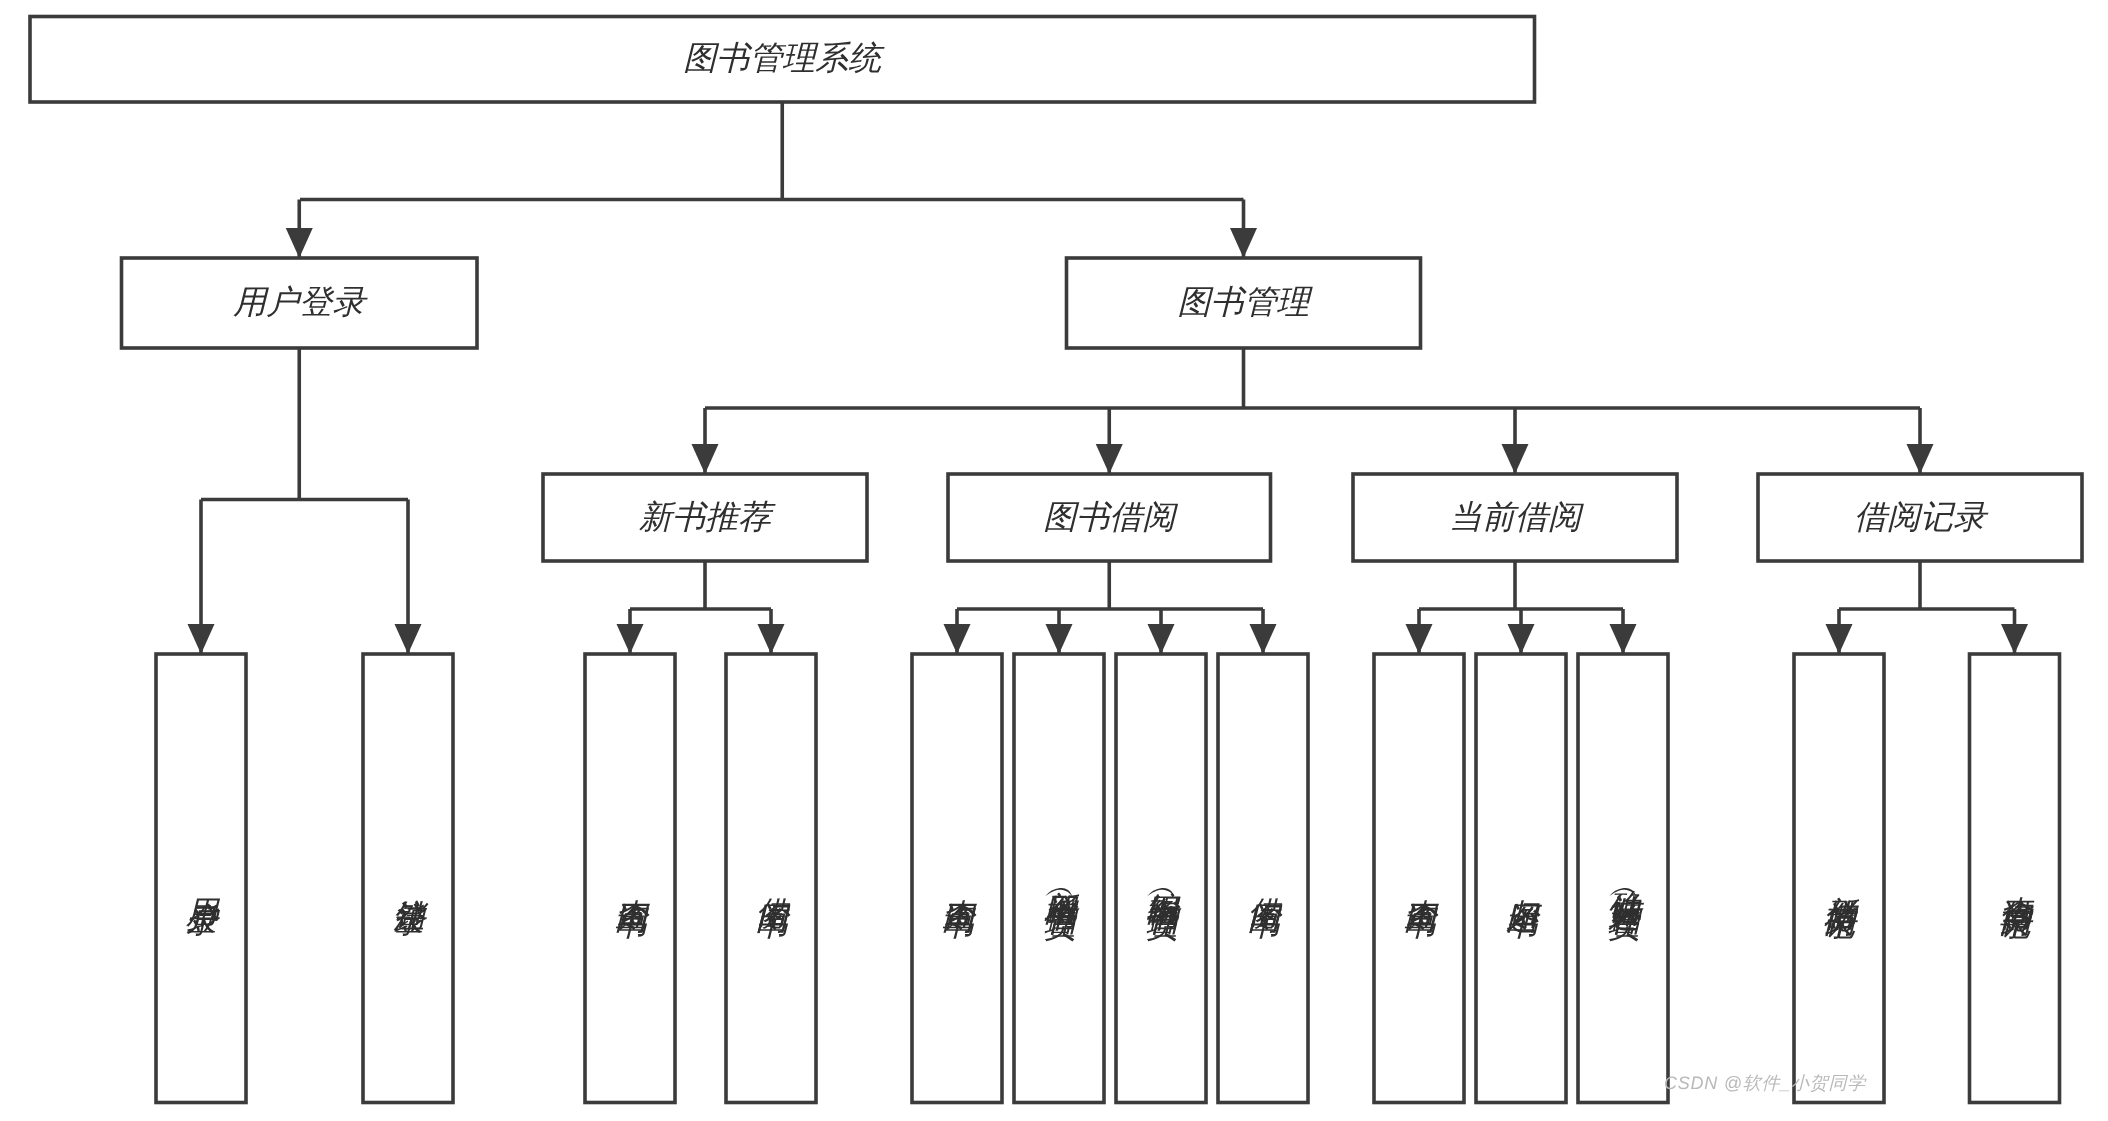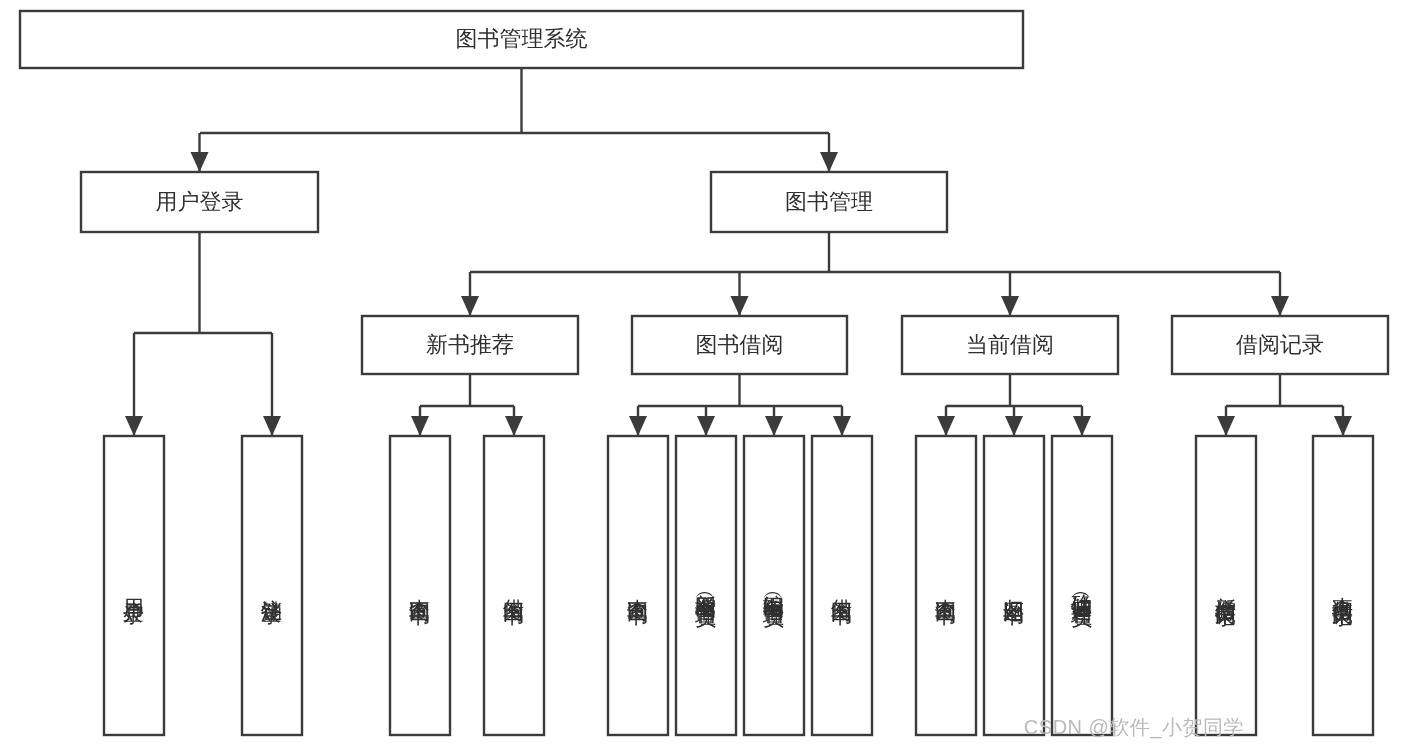--- a/index.html
+++ b/index.html
@@ -13,20 +13,21 @@
     height: 747px;
     font-family: "Liberation Sans", "DejaVu Sans", sans-serif;
     overflow: hidden;
     position: relative;
   }
   #diagram-root {
     position: relative;
     width: 1252px;
     height: 747px;
     background: #ffffff;
+    font-style: italic;
   }
   svg.diagram-canvas {
     position: absolute;
     left: 0;
     top: 0;
     width: 1405px;
     height: 747px;
     display: block;
   }
   .node-box {
@@ -67,23 +68,23 @@
     pointer-events: none;
     white-space: nowrap;
   }
   .leaf-hit {
     position: absolute;
     background: transparent;
   }
   #watermark {
     position: absolute;
     right: 8px;
-    bottom: 6px;
-    font-family: "Liberation Sans", "DejaVu Sans", sans-serif;
-    font-size: 20px;
+    bottom: 16px;
+    font-family: "Liberation Sans", "DejaVu Sans", sans-serif;
+    font-size: 12px;
     color: #b9b9b9;
     letter-spacing: 0.5px;
     white-space: nowrap;
     user-select: none;
   }
 </style>
 </head>
 <body>
 
 <div id="diagram-root">

